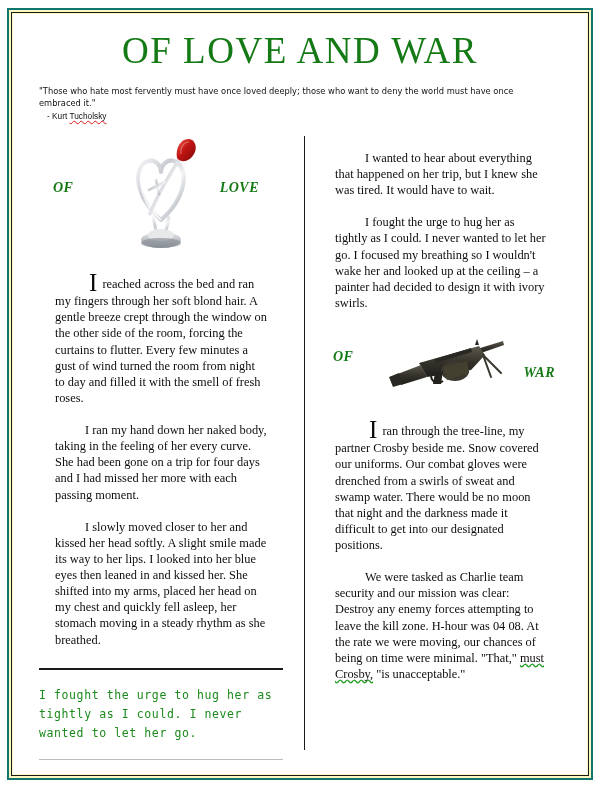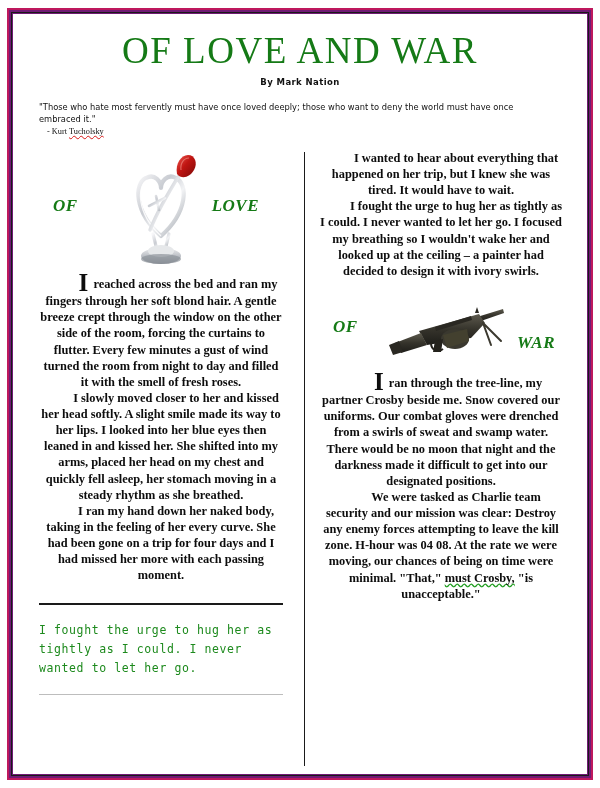--- a/index.html
+++ b/index.html
@@ -15,22 +15,22 @@
   }
 
   
   .page-frame {
     position: absolute;
     left: 7px;
     top: 8px;
     width: 586px;
     height: 772px;
     box-sizing: border-box;
-    border: 2px solid #be185d;
-    background: #701a75;
+    border: 2px solid #0f766e;
+    background: #fef9c3;
     padding-left: 22px;
   }
   .page-frame-inner {
     position: absolute;
     left: 2px;
     top: 2px;
     right: 2px;
     bottom: 2px;
     border: 1px solid #1a1a1a;
     box-sizing: border-box;
@@ -75,21 +75,21 @@
     margin: 14px 0 0 0;
     padding: 0 30px 0 26px;
     text-align: left;
     font-family: "DejaVu Sans", sans-serif;
     font-size: 8.3px;
     line-height: 1.45;
     color: #111;
   }
   .epigraph-attrib {
     margin: 1px 0 0 8px;
-    font-family: Liberation Serif, serif;
+    font-family: Liberation Sans, sans-serif;
     font-size: 8.3px;
     color: #111;
   }
   .misspelled {
     text-decoration: underline wavy #d81717;
     text-decoration-skip-ink: none;
   }
   .grammar-flag {
     text-decoration: underline wavy #1e9c1e;
     text-decoration-skip-ink: none;
@@ -123,21 +123,21 @@
     position: relative;
     height: 122px;
   }
   .section-head.war { height: 64px; }
   .head-word {
     position: absolute;
     color: #157a16;
     font-family: "Liberation Serif", serif;
     font-style: italic;
     font-weight: bold;
-    font-size: 17px;
+    font-size: 14px;
     font-variant: small-caps;
     text-transform: uppercase;
     letter-spacing: 0.5px;
     text-align: center;
   }
   .head-of   { left: 14px;  top: 46px; }
   .head-love { right: 24px; top: 46px; }
   .section-head.war .head-of   { left: 14px;  top: 10px; }
   .section-head.war .head-love { right: 8px;  top: 26px; }
 
@@ -145,28 +145,27 @@
     position: absolute;
     left: 50%;
     transform: translateX(-50%);
     top: 0;
   }
   .art-heart { width: 82px; height: 118px; }
   .art-gun   { width: 132px; height: 56px; top: -2px; }
 
   
   .para {
-    margin: 0;
+    margin: 16px;
     font-family: "Liberation Serif", serif;
     font-size: 12.4px;
     line-height: 1.30;
     color: #0d0d0d;
     text-indent: 30px;
-    text-align: center;
-    font-weight: bold;
+    text-align: left;
   }
   .para + .para { margin-top: 0; }
   .para.first { text-indent: 0; }
 
   .dropcap-line {
     position: relative;
     padding-left: 0;
   }
   .dropcap {
     font-family: "Liberation Serif", serif;
@@ -200,21 +199,20 @@
 </style>
 </head>
 <body>
 
 <div class="page-frame">
   <div class="page-frame-inner"></div>
   <div class="page-body">
 
     <div class="masthead">
       <h1 class="doc-title">OF LOVE AND WAR</h1>
-      <div class="byline">By Mark Nation</div>
     </div>
 
     <div class="epigraph">
       <span>"Those who hate most fervently must have once loved deeply; those who want to deny the world must have once embraced it."</span>
       <div class="epigraph-attrib"><span>- Kurt </span><span class="misspelled">Tucholsky</span></div>
     </div>
 
     <div class="columns">
       <div class="col-divider"></div>
 
@@ -256,22 +254,22 @@
             <path d="M33 84 L37 100 M49 84 L45 100" fill="none" stroke="url(#chrome)" stroke-width="3.2" stroke-linecap="round"></path>
 
             <ellipse cx="41" cy="106" rx="20" ry="8" fill="url(#basegrad)"></ellipse>
             <ellipse cx="41" cy="101" rx="13" ry="6" fill="#e6e8ea"></ellipse>
             <ellipse cx="41" cy="109" rx="20" ry="5" fill="#8d939a" opacity="0.7"></ellipse>
           </svg>
         </div>
 
         <p class="para first dropcap-line"><span class="dropcap">I</span><span> reached across the bed and ran my fingers through her soft blond hair. A gentle breeze crept through the window on the other side of the room, forcing the curtains to flutter. Every few minutes a gust of wind turned the room from night to day and filled it with the smell of fresh roses.</span></p>
 
+        <p class="para">I ran my hand down her naked body, taking in the feeling of her every curve. She had been gone on a trip for four days and I had missed her more with each passing moment.</p>
         <p class="para">I slowly moved closer to her and kissed her head softly. A slight smile made its way to her lips. I looked into her blue eyes then leaned in and kissed her. She shifted into my arms, placed her head on my chest and quickly fell asleep, her stomach moving in a steady rhythm as she breathed.</p>
-        <p class="para">I ran my hand down her naked body, taking in the feeling of her every curve. She had been gone on a trip for four days and I had missed her more with each passing moment.</p>
 
         <div class="pull-rule"></div>
         <div class="pull-quote">I fought the urge to hug her as tightly as I could. I never wanted to let her go.</div>
         <div class="pull-rule-bottom"></div>
       </div>
 
       <div class="col col-right">
 
         <p class="para">I wanted to hear about everything that happened on her trip, but I knew she was tired. It would have to wait.</p>
         <p class="para">I fought the urge to hug her as tightly as I could. I never wanted to let her go. I focused my breathing so I wouldn't wake her and looked up at the ceiling – a painter had decided to design it with ivory swirls.</p>

